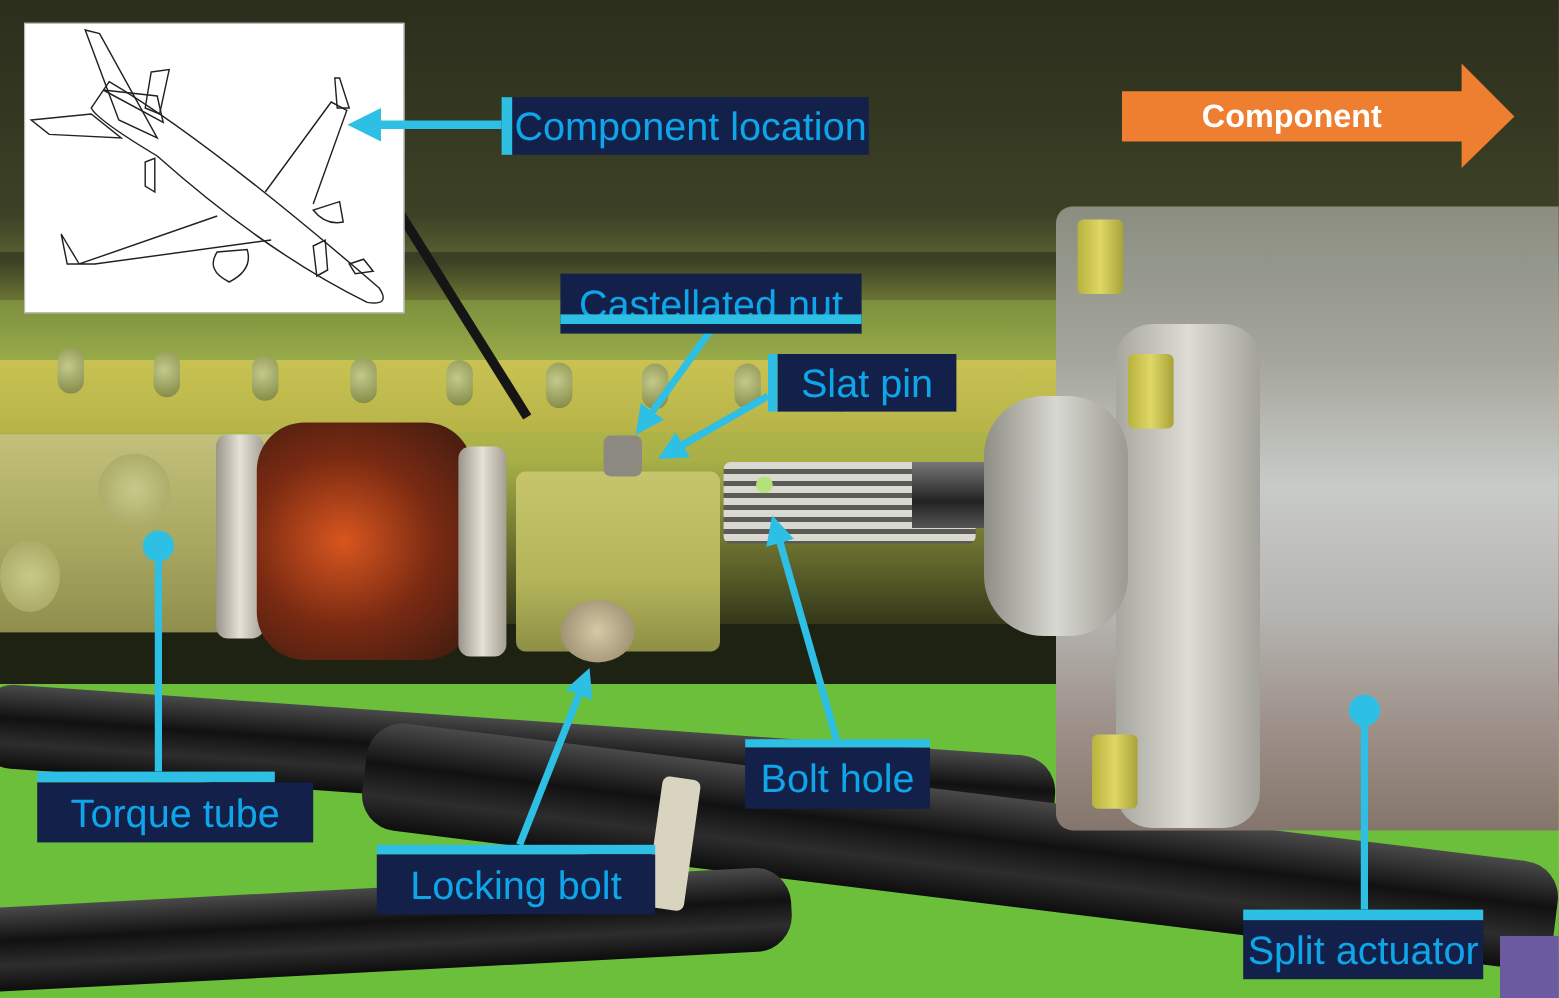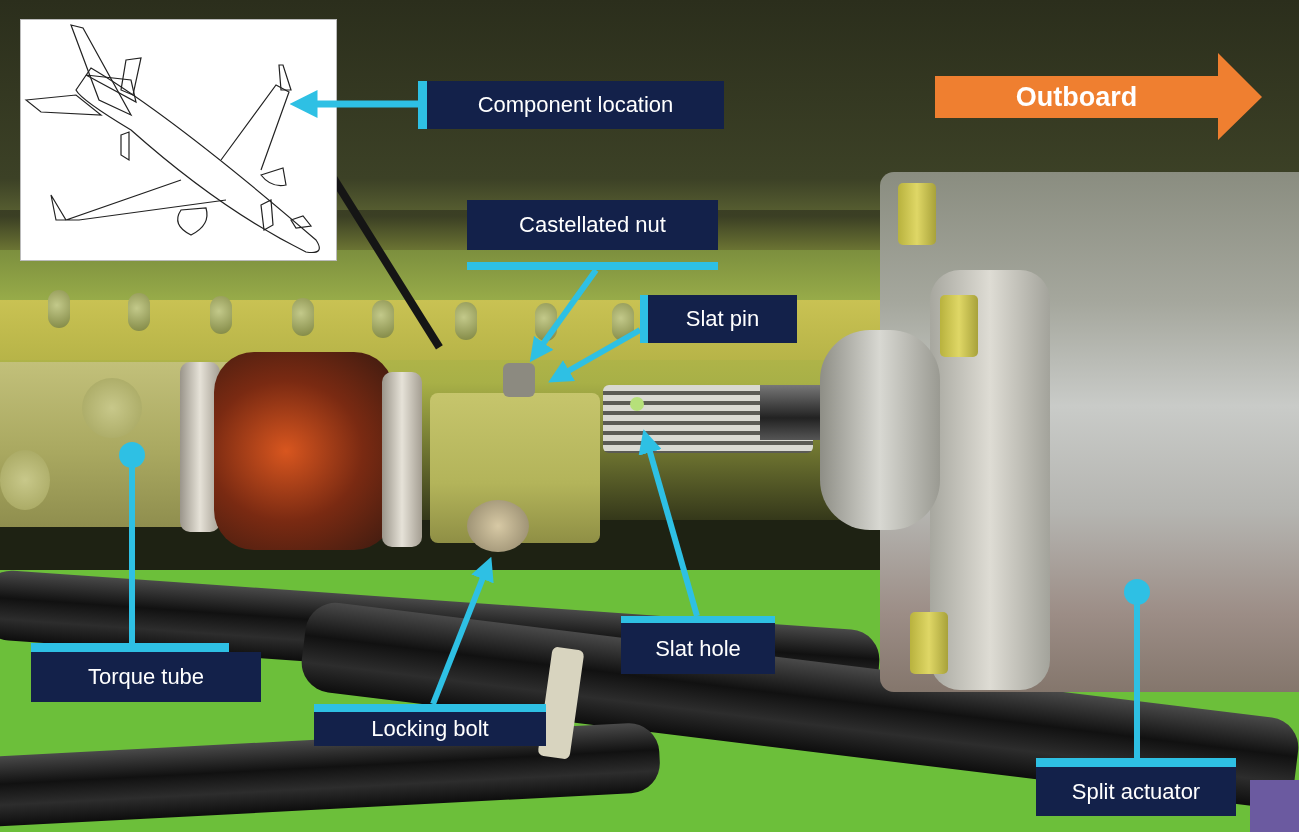--- a/index.html
+++ b/index.html
@@ -17,21 +17,21 @@
   .tube-ring { position:absolute; top:362px; width:40px; height:170px; background:linear-gradient(90deg,#9a958a,#e6e2d8,#a49e92); border-radius:10px; }
   .boot { position:absolute; left:214px; top:352px; width:180px; height:198px; border-radius:40px; background:radial-gradient(ellipse at 40% 50%, #d8561f, #7a2a12 50%, #3a1a10); }
   .coupling { position:absolute; left:430px; top:393px; width:170px; height:150px; background:linear-gradient(180deg,#c6c56c,#b3b45a 60%,#8f8f45); border-radius:8px; }
   .spline { position:absolute; left:603px; top:385px; width:210px; height:68px; background:repeating-linear-gradient(180deg,#d9d9d2 0 6px,#5b5b55 6px 10px); border-radius:6px; }
   .shaft { position:absolute; left:760px; top:385px; width:80px; height:55px; background:linear-gradient(180deg,#777,#222 60%,#555); }
   .actuator { position:absolute; left:880px; top:172px; width:419px; height:520px; background:linear-gradient(180deg,#8a8d80 0%,#a5a79d 25%,#c9cbc8 45%,#b5b5b1 65%,#9c8d86 85%,#84766c 100%); border-radius:14px 0 0 14px; }
   .act-flange { position:absolute; left:820px; top:330px; width:120px; height:200px; border-radius:50px; background:linear-gradient(90deg,#8e8e86,#d8d8d2,#9a9a92); }
   .act-flange2 { position:absolute; left:930px; top:270px; width:120px; height:420px; border-radius:30px; background:linear-gradient(90deg,#a7a79f,#dedcd4,#a3a39b); }
   .yellow-nut { position:absolute; width:38px; height:62px; background:linear-gradient(90deg,#b8b23e,#dfd766,#a8a23a); border-radius:5px; }
   .airplane-box { position:absolute; left:20px; top:19px; width:315px; height:240px; background:#fff; border:1px solid #bbb; }
-  .label { position:absolute; background:#13214a; color:#ffffff; font-size:22px; line-height:1; display:flex; align-items:center; justify-content:center; white-space:nowrap; }
+  .label { position:absolute; background:#13214a; color:#0ea5e9; font-size:33px; line-height:1; display:flex; align-items:center; justify-content:center; white-space:nowrap; }
   .bar { position:absolute; background:#2ec0e4; }
   .dot { position:absolute; width:26px; height:26px; border-radius:50%; background:#2ec0e4; }
   svg.overlay { position:absolute; left:0; top:0; }
   .outboard-text { position:absolute; left:935px; top:76px; width:283px; height:42px; display:flex; align-items:center; justify-content:center; color:#fff; font-weight:bold; font-size:27px; }
 </style>
 </head>
 <body>
 
 <div class="photo">
   <div class="panel-dark"></div>
@@ -111,34 +111,34 @@
   <line x1="132" y1="455" x2="132" y2="643" stroke="#2ec0e4" stroke-width="6"></line>
   <line x1="433" y1="704" x2="488" y2="565" stroke="#2ec0e4" stroke-width="6" marker-end="url(#ah2)"></line>
   <line x1="697" y1="616" x2="646" y2="438" stroke="#2ec0e4" stroke-width="6" marker-end="url(#ah2)"></line>
   <line x1="1137" y1="592" x2="1137" y2="758" stroke="#2ec0e4" stroke-width="6"></line>
   <polygon points="935,76 1218,76 1218,53 1262,97 1218,140 1218,118 935,118" fill="#ef7f30"></polygon>
 </svg>
 
 <div class="dot" style="left:119px;top:442px"></div>
 <div class="dot" style="left:1124px;top:579px"></div>
 
-<div class="outboard-text">Outboard</div>
+<div class="outboard-text">Component</div>
 
 <div class="bar" style="left:418px;top:81px;width:9px;height:48px"></div>
 <div class="label" style="left:427px;top:81px;width:297px;height:48px">Component location</div>
 
-<div class="label" style="left:467px;top:200px;width:251px;height:50px">Castellated nut</div>
+<div class="label" style="left:467px;top:228px;width:251px;height:50px">Castellated nut</div>
 <div class="bar" style="left:467px;top:262px;width:251px;height:8px"></div>
 
 <div class="bar" style="left:640px;top:295px;width:8px;height:48px"></div>
 <div class="label" style="left:648px;top:295px;width:149px;height:48px">Slat pin</div>
 
 <div class="bar" style="left:31px;top:643px;width:198px;height:9px"></div>
 <div class="label" style="left:31px;top:652px;width:230px;height:50px">Torque tube</div>
 
 <div class="bar" style="left:314px;top:704px;width:232px;height:8px"></div>
-<div class="label" style="left:314px;top:712px;width:232px;height:34px">Locking bolt</div>
+<div class="label" style="left:314px;top:712px;width:232px;height:50px">Locking bolt</div>
 
 <div class="bar" style="left:621px;top:616px;width:154px;height:7px"></div>
-<div class="label" style="left:621px;top:623px;width:154px;height:51px">Slat hole</div>
+<div class="label" style="left:621px;top:623px;width:154px;height:51px">Bolt hole</div>
 
 <div class="bar" style="left:1036px;top:758px;width:200px;height:9px"></div>
 <div class="label" style="left:1036px;top:767px;width:200px;height:49px">Split actuator</div>
 
 </body></html>

